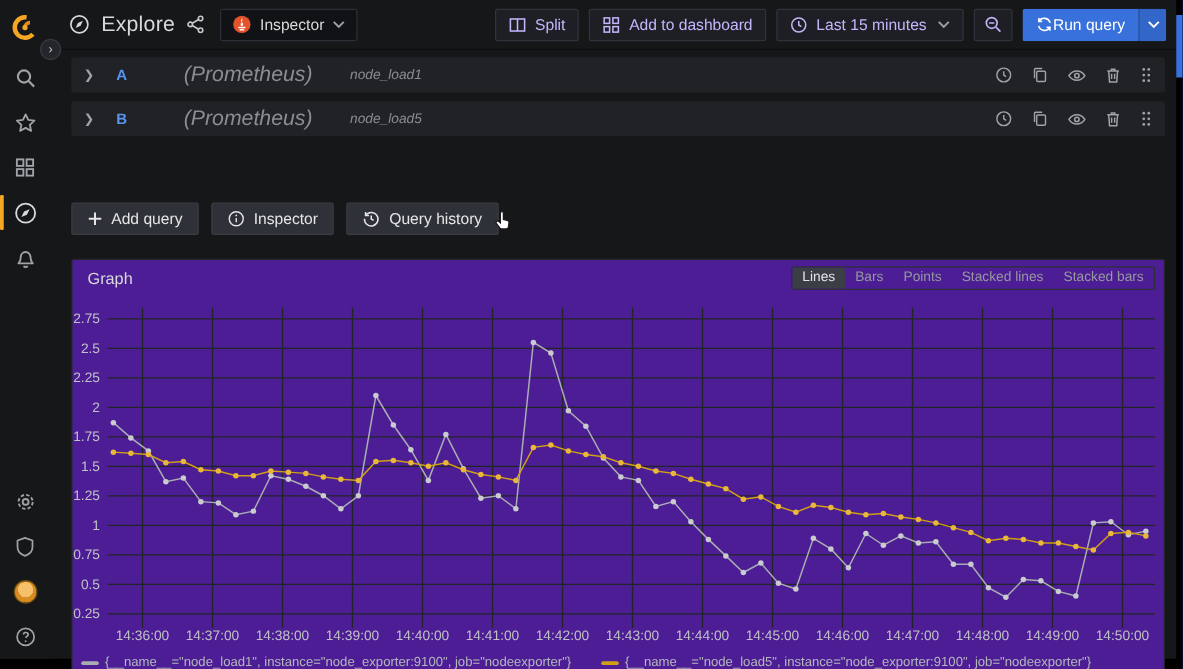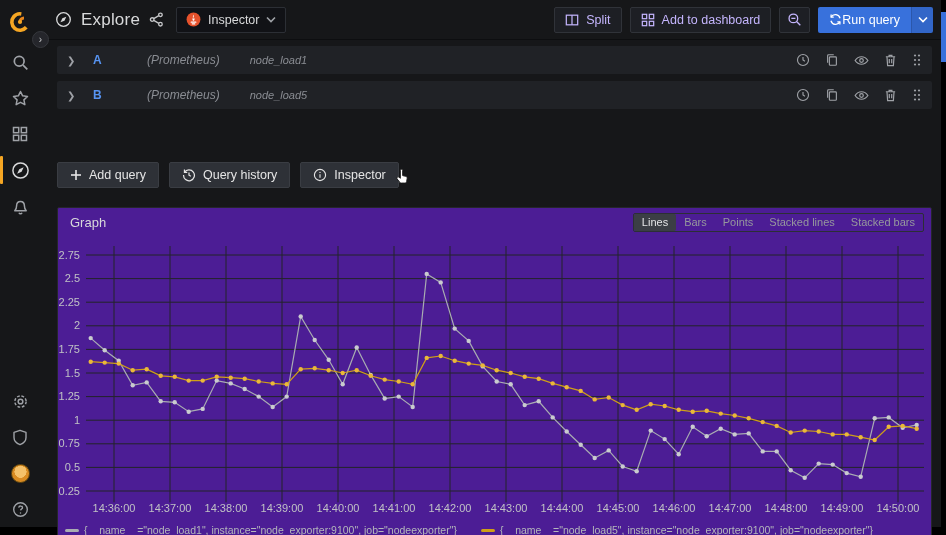--- a/index.html
+++ b/index.html
@@ -30,21 +30,21 @@
   .run-query { display:flex; height:26px; border-radius:2px; overflow:hidden; cursor:pointer; }
   .run-main { display:flex; align-items:center; gap:0; background:#3871dc; color:#fff; padding:0 11px; font-size:12.5px; font-weight:500; }
   .run-caret { width:22px; background:#3266c8; color:#fff; display:flex; align-items:center; justify-content:center; border-left:1px solid #2b57ab; }
   .scroll-thumb { position:absolute; left:941px; top:12px; width:5px; height:50px; background:#3871dc; }
 
   
   .content { padding:6px 9px 0 17px; }
   .query-row { height:28px; background:#202226; border-radius:2px; margin-bottom:7px; display:flex; align-items:center; padding:0 10px; }
   .row-chevron { color:#9fa2a7; font-size:10px; width:10px; cursor:pointer; }
   .ref-letter { color:#5794f2; font-weight:700; font-size:12px; margin-left:16px; width:12px; }
-  .row-ds { font-style:italic; color:#8a8d93; font-size:12px; margin-left:42px; }
+  .row-ds { font-style:italic; color:#8a8d93; font-size:17px; margin-left:42px; }
   .row-expr { font-style:italic; color:#8a8d93; font-size:11px; margin-left:30px; }
   .row-icons { margin-left:auto; display:flex; align-items:center; gap:15px; color:#9fa2a7; }
   .row-icons span { cursor:pointer; display:flex; }
 
   .actions { display:flex; gap:10px; margin-top:10px; }
   .action-btn { height:26px; display:flex; align-items:center; gap:7px; background:#2e3137; border:1px solid #3a3d43; border-radius:2px; padding:0 12px; font-size:12.5px; font-weight:500; color:#e5e5e5; cursor:pointer;margin-top:43px; }
 
   
   .panel { margin-top:19px; width:875px; height:339px; background:#4c1d95; border:1px solid #25262b; border-radius:2px; position:relative; }
   .panel-header { height:28px; display:flex; align-items:center; padding:0 12px; }
@@ -174,20 +174,32 @@
         </div>
         <div class="nav-btn">
           <svg width="14" height="14" viewBox="0 0 16 16" fill="none" stroke="currentColor" stroke-width="1.4">
               <rect x="1.5" y="1.5" width="5" height="5"></rect>
               <rect x="9.5" y="1.5" width="5" height="5"></rect>
               <rect x="1.5" y="9.5" width="5" height="5"></rect>
               <rect x="9.5" y="9.5" width="5" height="5"></rect>
             </svg>
           <span>Add to dashboard</span>
         </div>
+        <div class="nav-btn">
+          <svg width="14" height="14" viewBox="0 0 16 16" fill="none" stroke="currentColor" stroke-width="1.4">
+              <circle cx="8" cy="8" r="6.4"></circle>
+              <path d="M8 4.4V8l2.4 1.5"></path>
+            </svg>
+          <span>Last 15 minutes</span>
+          <span class="caret" style="display:flex;color:#9fa2a7;">
+            <svg width="10" height="7" viewBox="0 0 10 7" fill="none" stroke="currentColor" stroke-width="1.6">
+                <path d="M1 1.5l4 4 4-4"></path>
+              </svg>
+          </span>
+        </div>
         <div class="nav-btn" style="padding:0 7px;">
           <svg width="15" height="15" viewBox="0 0 16 16" fill="none" stroke="currentColor" stroke-width="1.4">
               <circle cx="6.8" cy="6.8" r="4.6"></circle>
               <line x1="10.4" y1="10.4" x2="14.2" y2="14.2"></line>
               <line x1="4.6" y1="6.8" x2="9" y2="6.8"></line>
             </svg>
         </div>
         <div class="run-query">
           <div class="run-main">
             <svg width="13" height="13" viewBox="0 0 16 16" fill="none" stroke="#fff" stroke-width="1.6">
@@ -295,34 +307,34 @@
 
       <div class="actions">
         <div class="action-btn">
           <svg width="12" height="12" viewBox="0 0 12 12" stroke="currentColor" stroke-width="1.6">
               <line x1="6" y1="1" x2="6" y2="11"></line>
               <line x1="1" y1="6" x2="11" y2="6"></line>
             </svg>
           <span>Add query</span>
         </div>
         <div class="action-btn">
+          <svg width="14" height="14" viewBox="0 0 16 16" fill="none" stroke="currentColor" stroke-width="1.3">
+              <circle cx="8" cy="8" r="6.4"></circle>
+              <circle cx="8" cy="5" r=".8" fill="currentColor" stroke="none"></circle>
+              <path d="M8 7.2v4"></path>
+            </svg>
+          <span>Inspector</span>
+        </div>
+        <div class="action-btn">
           <svg width="14" height="14" viewBox="0 0 16 16" fill="none" stroke="currentColor" stroke-width="1.4">
               <path d="M2.8 5A6.2 6.2 0 1 1 1.8 8"></path>
               <path d="M2.8 1.8V5h3.2" fill="none"></path>
               <path d="M8 5v3.2l2.2 1.3"></path>
             </svg>
           <span>Query history</span>
-        </div>
-        <div class="action-btn">
-          <svg width="14" height="14" viewBox="0 0 16 16" fill="none" stroke="currentColor" stroke-width="1.3">
-              <circle cx="8" cy="8" r="6.4"></circle>
-              <circle cx="8" cy="5" r=".8" fill="currentColor" stroke="none"></circle>
-              <path d="M8 7.2v4"></path>
-            </svg>
-          <span>Inspector</span>
         </div>
       </div>
 
       <div class="panel">
         <div class="panel-header">
           <span class="panel-title">Graph</span>
         </div>
         <div class="mode-group" id="mode-group">
             <button class="mode-btn active">Lines</button>
             <button class="mode-btn">Bars</button>

